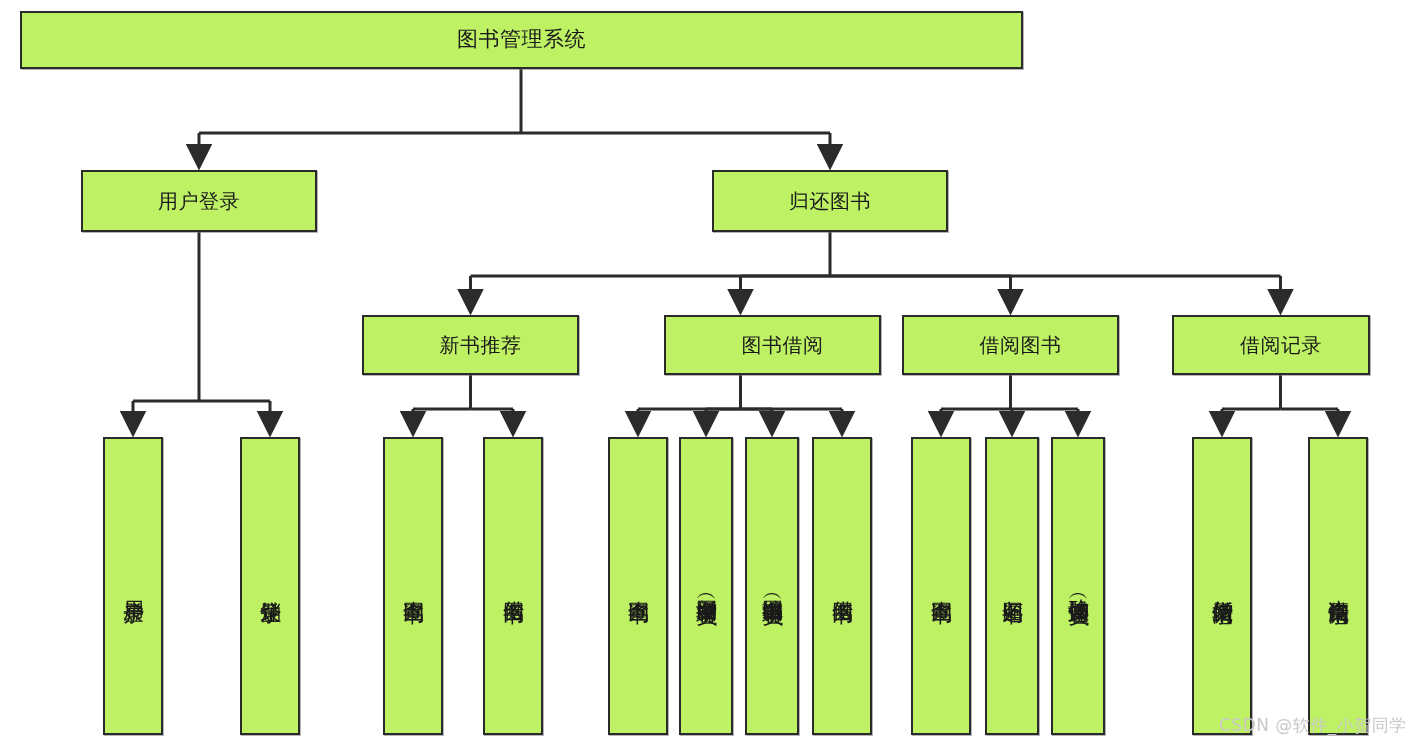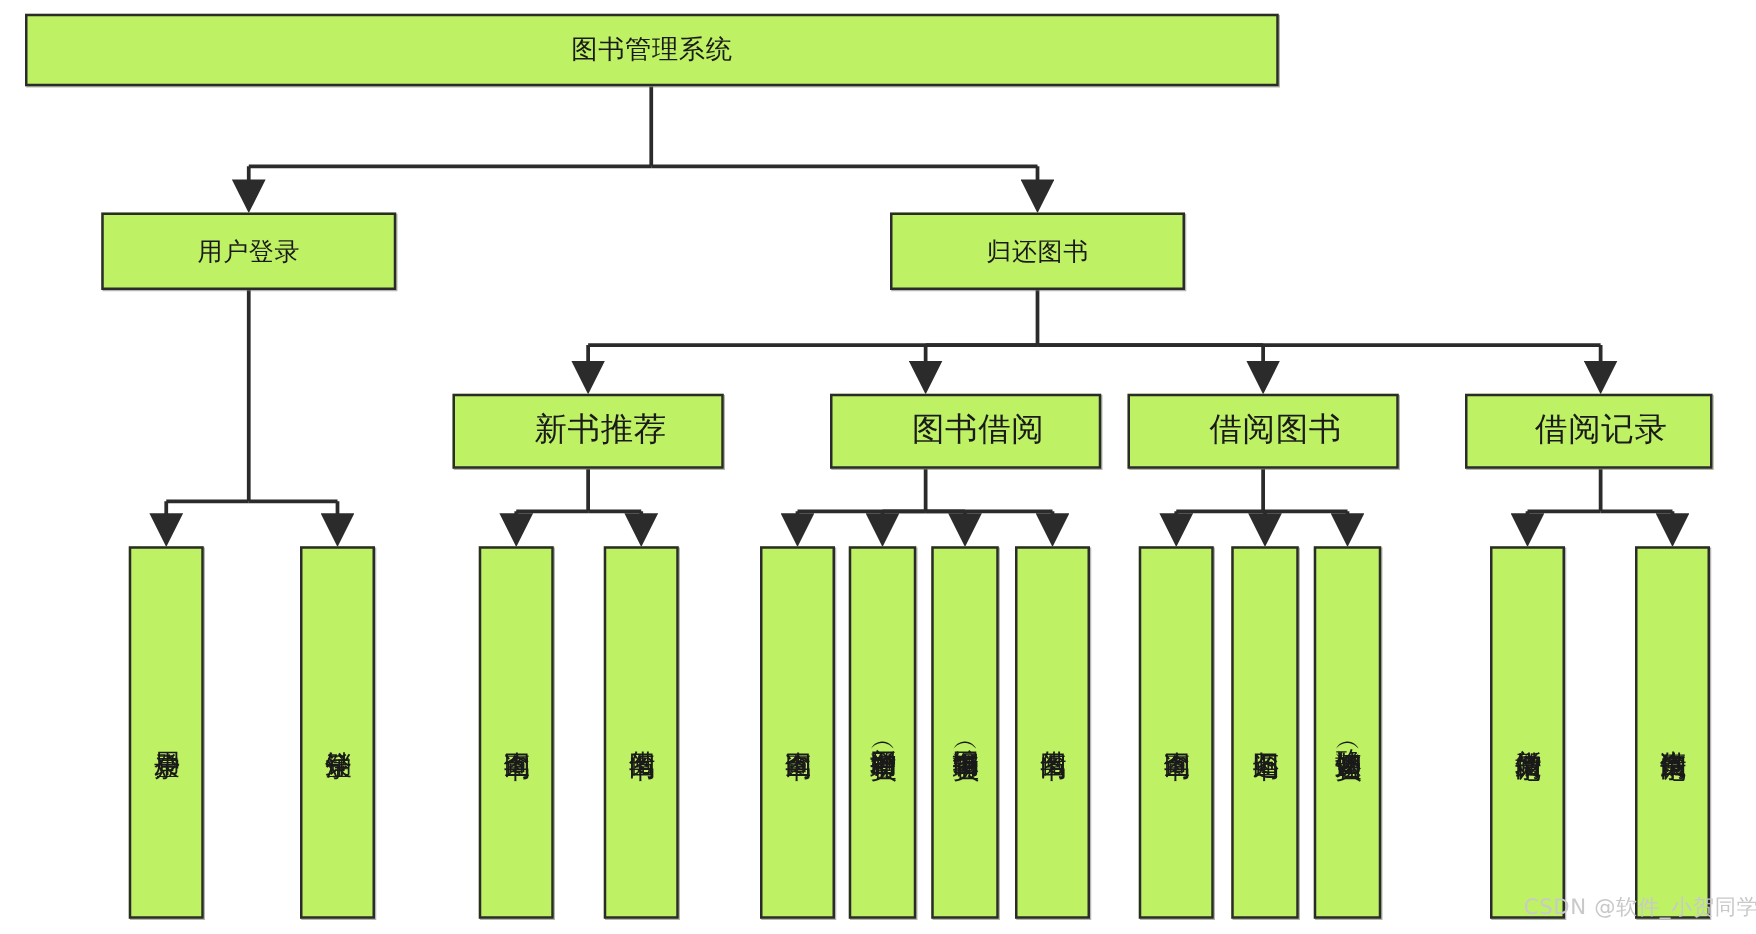--- a/index.html
+++ b/index.html
@@ -38,21 +38,21 @@
     box-shadow: 1px 1px 0 rgba(120,120,120,0.55);
   }
   .node .label {
     color: #1a1a1a;
     text-align: center;
     line-height: 1.22;
     letter-spacing: 0.5px;
   }
   .node-root .label { font-size: 21px; }
   .node-l2 .label   { font-size: 20px; }
-  .node-l3 .label   { font-size: 26px; margin-left: 20px; }
+  .node-l3 .label   { font-size: 20px; margin-left: 20px; }
   .node-leaf {
     align-items: center;
     justify-content: center;
   }
   .node-leaf .label {
     writing-mode: vertical-rl;
     text-orientation: upright;
     font-size: 21px;
     line-height: 1.12;
     letter-spacing: 1px;

